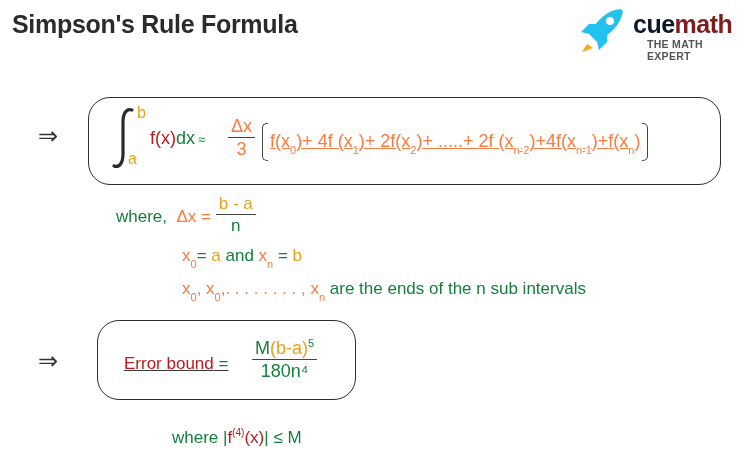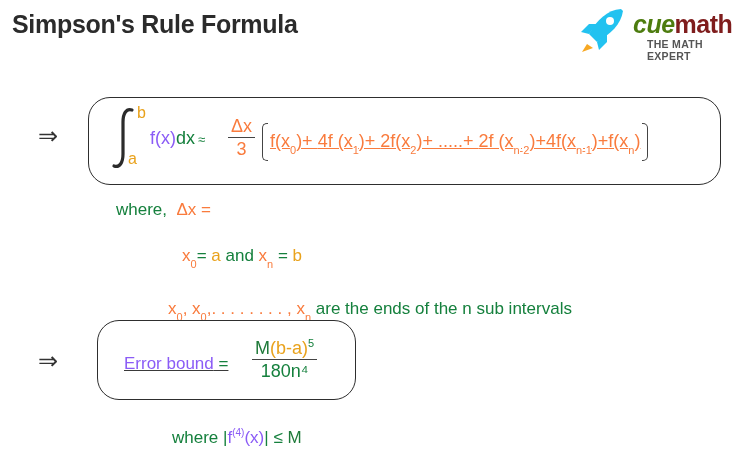--- a/index.html
+++ b/index.html
@@ -3,24 +3,24 @@
 <meta charset="utf-8">
 <style>
   html, body { margin:0; padding:0; }
   body { width:745px; height:462px; background:#ffffff; position:relative; overflow:hidden;
          font-family:"Liberation Sans", sans-serif; color:#3a3a3a; }
   .abs { position:absolute; }
   .title { left:12px; top:10px; font-size:25px; font-weight:bold; color:#2b2b2b; letter-spacing:-0.3px; }
   .logo { left:577px; top:6px; width:160px; height:46px; }
   .logo-text { position:absolute; left:56px; top:4px; font-size:25px; font-weight:bold; letter-spacing:-0.5px; }
   .logo-tag { position:absolute; left:70px; top:32px; font-size:10.5px; font-weight:bold; color:#555; letter-spacing:0.3px; }
-  .cue { color:#4d7c0f;font-style:italic; } .math { color:#7f1d1d; }
+  .cue { color:#0f172a; } .math { color:#7f1d1d; }
   .arrow { font-size:24px; color:#333; font-family:"DejaVu Sans", sans-serif; }
   .box { border:1.6px solid #2e2e2e; border-radius:22px; box-sizing:border-box; }
-  .orange { color:#f97b3d; } .blue { color:#8b5cf6; } .gold { color:#e9a21c; }
+  .orange { color:#f97b3d; } .blue { color:#b91c1c; } .gold { color:#e9a21c; }
   .green { color:#1f7a3a; } .dark { color:#15803d; }
   .sub { font-size:11px; position:relative; top:7px; }
   .frac { display:inline-flex; flex-direction:column; align-items:center; vertical-align:middle; }
   .frac .num { border-bottom:1.4px solid #444; padding:0 3px; line-height:1.15; }
   .frac .den { line-height:1.15; padding-top:1px; }
   .f1 { font-size:18px; }
   .bracket { display:inline-block; border:1.4px solid #444; border-right:none; width:5px; height:36px;
              border-radius:5px 0 0 5px; vertical-align:middle; margin-right:2px; }
   .bracket.r { border:1.4px solid #444; border-left:none; border-radius:0 5px 5px 0; margin-left:2px; margin-right:0; }
 </style>
@@ -58,26 +58,30 @@
       <span class="den">3</span>
     </div>
 </div>
 <div class="abs f1 orange" style="left:262px;top:123px;white-space:nowrap;text-decoration:underline;">
   <span class="bracket"></span><span>f(x</span><span class="sub">0</span><span>)+ </span><span>4f (x</span><span class="sub">1</span><span>)+ </span><span>2f(x</span><span class="sub">2</span><span>)+ .....+ </span><span>2f (x</span><span class="sub">n-2</span><span>)+</span><span>4f(x</span><span class="sub">n-1</span><span>)+</span><span>f(x</span><span class="sub">n</span><span>)</span><span class="bracket r"></span>
 </div>
 
 <div class="abs" style="left:116px;top:200px;font-size:17px;white-space:nowrap;">
   <span class="dark">where,</span>&nbsp;
   <span class="orange">Δx =</span>
+  <div class="frac gold" style="margin-top:-6px;">
+      <span class="num">b - a</span>
+      <span class="den dark">n</span>
+    </div>
 </div>
 <div class="abs" style="left:182px;top:246px;font-size:17px;white-space:nowrap;">
   <span class="orange">x</span><span class="orange sub">0</span><span class="dark">=</span>
   <span class="gold">a</span><span class="dark"> and </span><span class="orange">x</span><span class="orange sub">n</span><span class="dark"> = </span><span class="gold">b</span>
 </div>
-<div class="abs" style="left:168px;top:279px;font-size:17px;white-space:nowrap;margin-top:20px;">
+<div class="abs" style="left:182px;top:279px;font-size:17px;white-space:nowrap;">
   <span class="orange">x</span><span class="orange sub">0</span><span class="orange">, x</span><span class="orange sub">0</span><span class="orange">,. . . . . . . . , x</span><span class="orange sub">n</span><span class="dark"> are the ends of the n sub intervals</span>
 </div>
 
 <div class="abs arrow" style="left:38px;top:347px;">⇒</div>
 <div class="abs box" style="left:97px;top:320px;width:259px;height:80px;"></div>
 <div class="abs" style="left:124px;top:354px;font-size:17px;white-space:nowrap;text-decoration:underline;">
   <span class="blue">Error bound</span><span class="dark"> = </span>
 </div>
 <div class="abs" style="left:252px;top:337px;font-size:18px;">
   <div class="frac">

